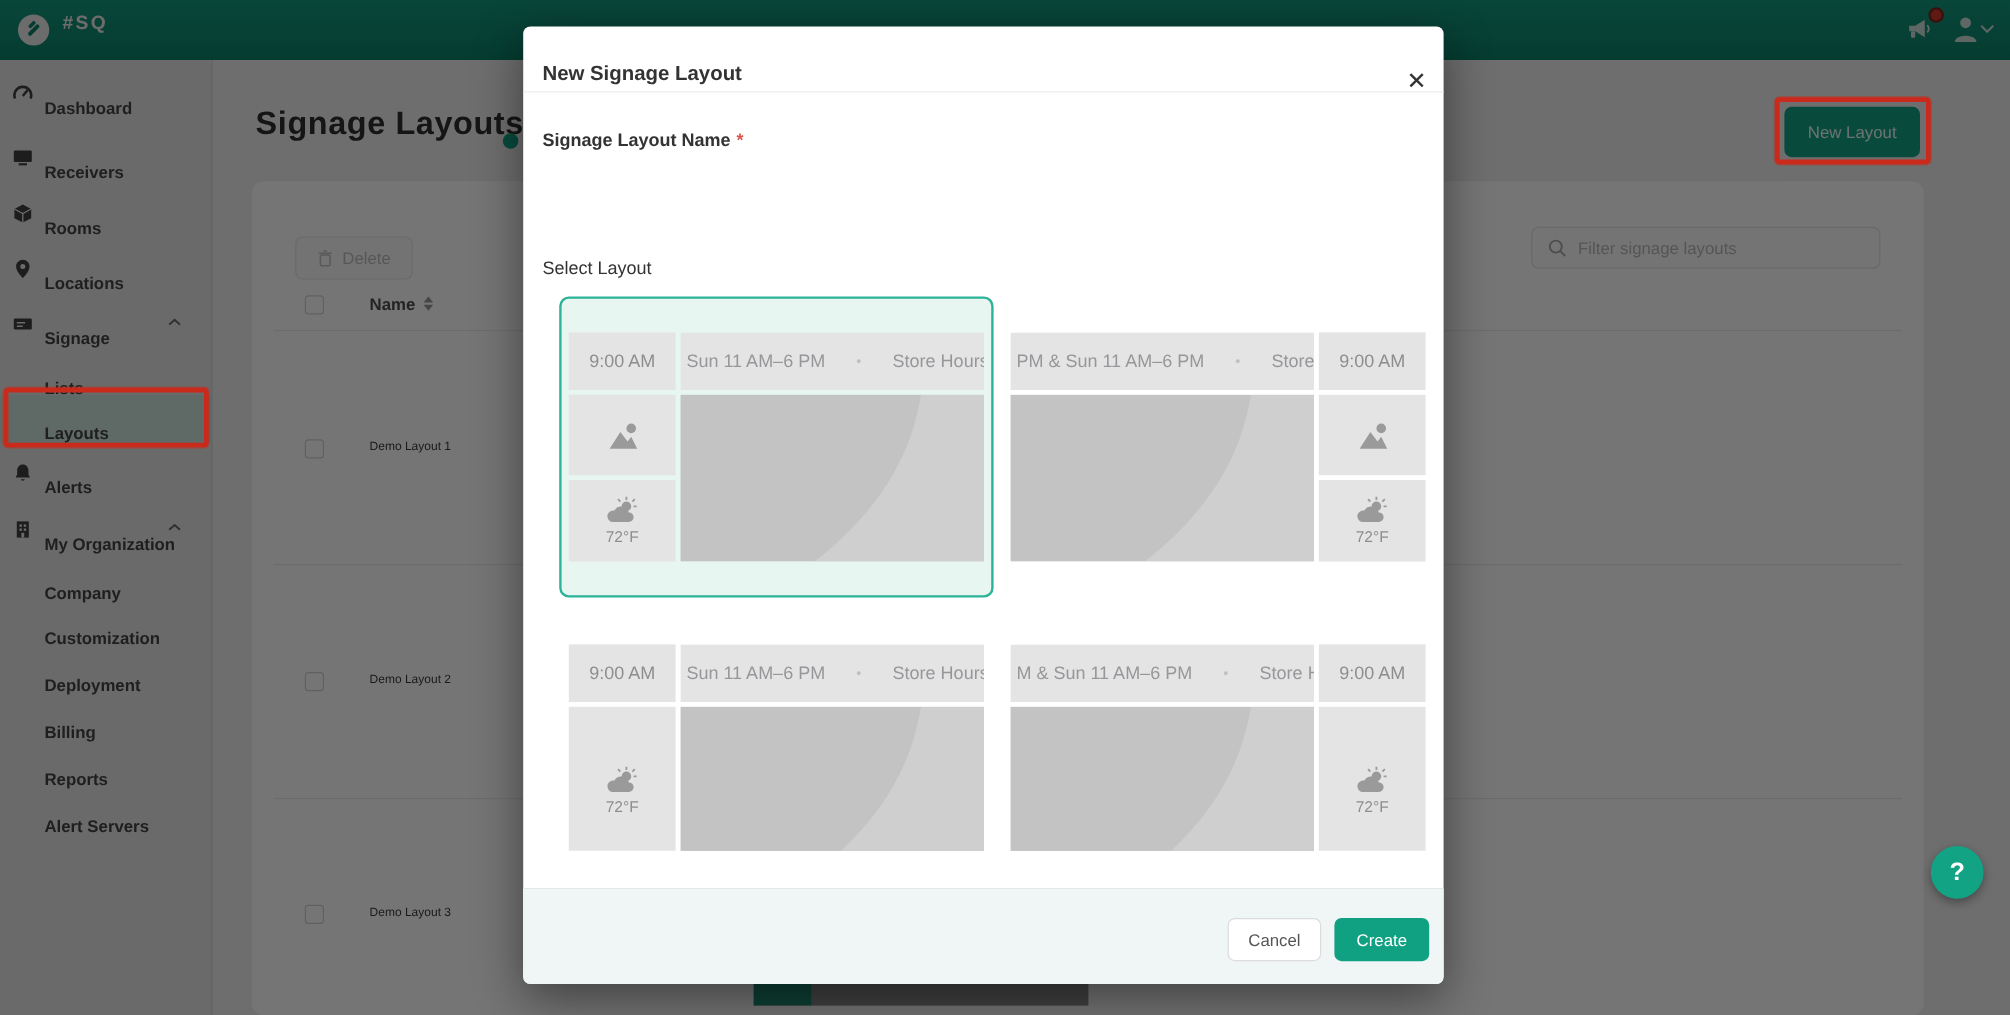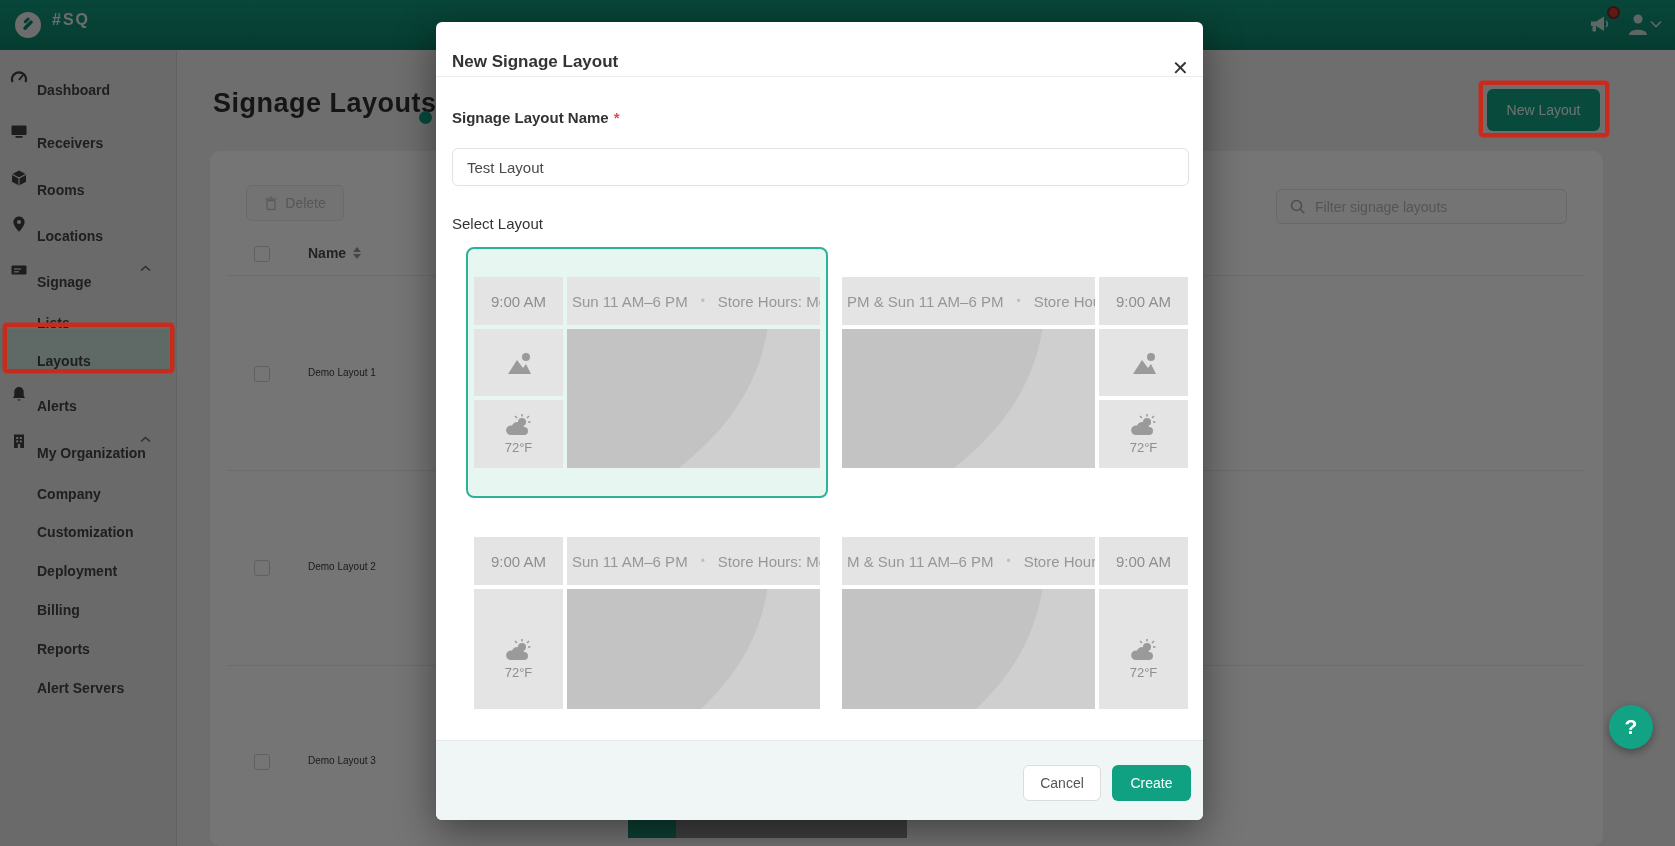--- a/index.html
+++ b/index.html
@@ -29,21 +29,21 @@
   .side-item .chev{ position:absolute; right:26px; top:15px; }
   .side-item.active{ background:#cfe5dd; }
 
   
   .page-title{ left:213px; top:88px; font-size:27px; font-weight:700; color:#2f2f2f; letter-spacing:.5px; }
   .storage-partial{ left:420px; top:92px; font-size:16px; color:#3f3f3f;margin-left:24px; }
   .storage-dot{ left:419px; top:111px; width:13px; height:13px; border-radius:50%; background:#12a284; }
   .new-layout-btn{ left:1487px; top:89px; width:113px; height:42px; background:#12a284; color:#eafaf5;
                    border:none; border-radius:6px; font-size:14px; font-family:inherit; }
   .table-card{ left:210px; top:151px; width:1393px; height:695px; background:#ffffff; border-radius:10px; }
-  .delete-btn{ left:36px; top:34px; width:98px; height:36px; background:#fbfbfb; border:1px solid #e6e6e6;
+  .delete-btn{ left:36px; top:46px; width:98px; height:36px; background:#fbfbfb; border:1px solid #e6e6e6;
                border-radius:6px; color:#bdbdbd; font-size:14px; font-family:inherit;
                display:flex; align-items:center; justify-content:center; gap:7px; }
   .filter-box{ left:1066px; top:38px; width:291px; height:35px; border:1px solid #e2e2e2; border-radius:6px;
                background:#fdfdfd; display:flex; align-items:center; padding-left:12px; gap:9px; }
   .filter-box input{ border:none; outline:none; background:transparent; font-size:14px; color:#666;
                      font-family:inherit; width:230px; }
   .filter-box input::placeholder{ color:#b9b9b9; }
   .checkbox{ position:absolute; width:16px; height:16px; border:1.5px solid #d2d2d2; border-radius:3px; background:#fff; }
   .col-name{ left:98px; top:94px; font-size:14px; font-weight:700; color:#4c4c4c; display:flex; gap:7px; align-items:center; }
   .sort{ display:flex; flex-direction:column; gap:2px; }
@@ -84,21 +84,21 @@
   .opt.selected{ background:#e7f6f0; border:2px solid #2bb398; padding:28px 6px; }
   .thumb{ display:flex; gap:4px; width:100%; height:191px; }
   .thumb.mirror{ flex-direction:row-reverse; }
   .tcol{ width:89px; min-width:89px; display:flex; flex-direction:column; gap:4px; }
   .tmain{ flex:1; display:flex; flex-direction:column; gap:4px; overflow:hidden; }
   .cell{ background:#e4e4e4; color:#8e8e8e; }
   .time-cell{ height:48px; display:flex; align-items:center; justify-content:center; font-size:15px; }
   .img-cell{ height:67px; display:flex; align-items:center; justify-content:center; }
   .weather-cell{ flex:1; display:flex; flex-direction:column; align-items:center; justify-content:center; gap:3px;
                  font-size:13px; }
-  .ticker-cell{ height:48px; display:flex; align-items:center; gap:13px; padding-left:5px; white-space:nowrap;
+  .ticker-cell{ height:48px; display:flex; align-items:center; gap:26px; padding-left:5px; white-space:nowrap;
                 overflow:hidden; font-size:15px; color:#97979b; }
   .ticker-dot{ color:#c0c0c0; font-size:12px; }
   .media-cell{ flex:1; position:relative; background:#c5c5c5; overflow:hidden; }
   .media-cell svg{ position:absolute; inset:0; width:100%; height:100%; }
 
   .modal-footer{ left:0; top:718px; width:767px; height:80px; background:#f0f5f5; border-top:1px solid #e3e9ea;
                  border-radius:0 0 6px 6px; }
   .btn-cancel{ position:absolute; left:587px; top:24px; width:78px; height:36px; background:#fff;
                border:1px solid #dcdcdc; border-radius:6px; color:#555; font-size:14px; font-family:inherit; }
   .btn-create{ position:absolute; left:676px; top:24px; width:79px; height:36px; background:#10a183;
@@ -286,21 +286,20 @@
 
   <div class="abs modal">
     <div class="abs modal-title">New Signage Layout</div>
     <div class="abs modal-close">✕</div>
     <div class="abs modal-hdiv"></div>
 
     <div class="abs modal-body">
       <div class="abs fld-label">
         <span>Signage Layout Name</span><span class="fld-req">*</span>
       </div>
-      <input class="abs name-input" type="text" value="Test Layout" style="">
       <div class="abs select-label">Select Layout</div>
 
       <div class="opt selected" style="left:30px; top:170px;">
         <div class="thumb">
           <div class="tcol">
             <div class="cell time-cell">9:00 AM</div>
             <div class="cell img-cell">
               <svg width="32" height="26" viewBox="0 0 32 26">
                 <circle cx="23" cy="7" r="4" fill="#9a9a9a"></circle>
                 <path d="M5,24 L14,10 L20,18 L23,14 L28,24 Z" fill="#9a9a9a"></path>

